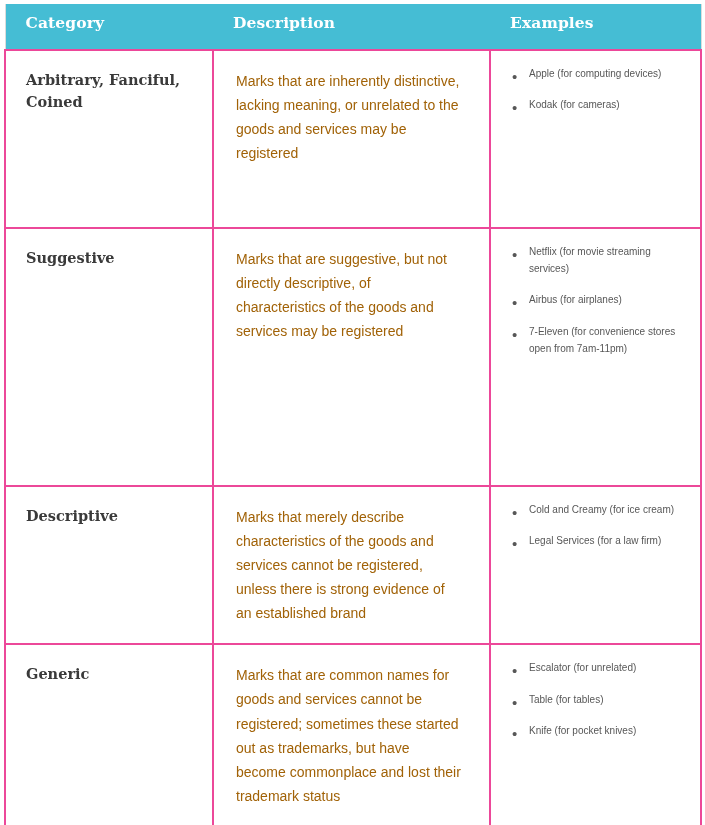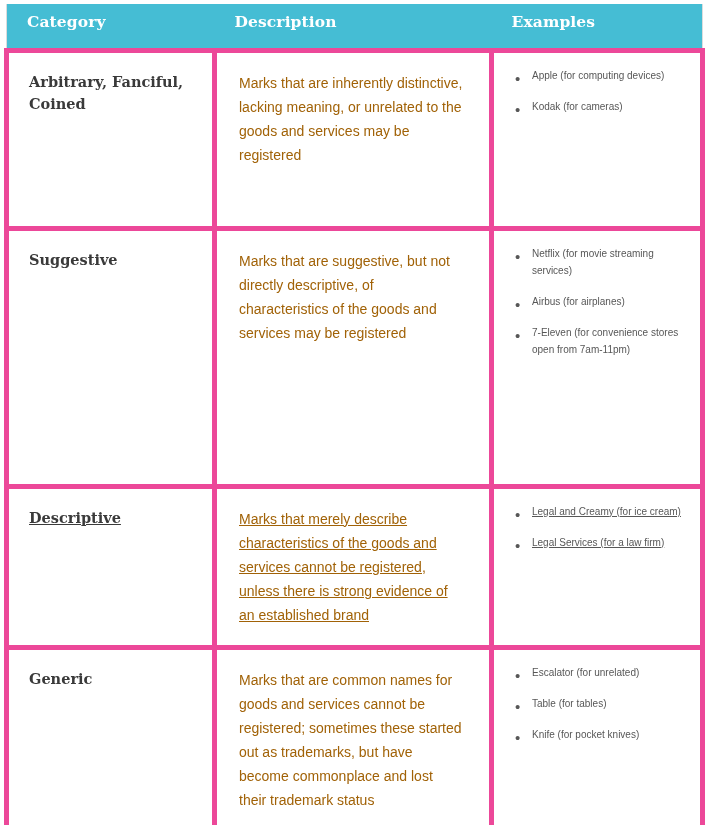--- a/index.html
+++ b/index.html
@@ -46,21 +46,21 @@
     color: #ffffff;
     border: none;
   }
   thead th.col-cat   { width: 208px; }
   thead th.col-desc  { width: 277px; }
   thead th.col-ex    { width: 211px; }
 
   
   tbody td {
     box-sizing: border-box;
-    border: 5px solid #ec4899;
+    border: 2px solid #ec4899;
     vertical-align: top;
     background: #ffffff;
   }
 
   td.cell-category {
     width: 208px;
     padding: 18px 16px 18px 20px;
     font-family: "DejaVu Serif", "Liberation Serif", serif;
     font-weight: bold;
     font-size: 14.5px;
@@ -105,21 +105,21 @@
     left: -17px;
     top: -1px;
     font-size: 15px;
     color: #575757;
     line-height: 1.72;
   }
 
   
   tr[data-row="0"] td { height: 178px; }
   tr[data-row="1"] td { height: 258px; margin-top: 44px; }
-  tr[data-row="2"] td { height: 150px; text-decoration: underline; }
+  tr[data-row="2"] td { height: 150px; }
   tr[data-row="3"] td { height: 188px; }
 </style>
 </head>
 <body>
 
 <div class="table-wrap">
   <table class="tm-table">
     <thead>
       <tr>
         <th class="col-cat">Category</th>
@@ -150,21 +150,21 @@
             <li>7-Eleven (for convenience stores open from 7am-11pm)</li>
           </ul>
         </td>
       </tr>
 
       <tr data-row="2">
         <td class="cell-category">Descriptive</td>
         <td class="cell-description">Marks that merely describe characteristics of the goods and services cannot be registered, unless there is strong evidence of an established brand</td>
         <td class="cell-examples">
           <ul class="example-list">
-            <li>Legal and Creamy (for ice cream)</li>
+            <li>Cold and Creamy (for ice cream)</li>
             <li>Legal Services (for a law firm)</li>
           </ul>
         </td>
       </tr>
 
       <tr data-row="3">
         <td class="cell-category">Generic</td>
         <td class="cell-description">Marks that are common names for goods and services cannot be registered; sometimes these started out as trademarks, but have become commonplace and lost their trademark status</td>
         <td class="cell-examples">
           <ul class="example-list">

